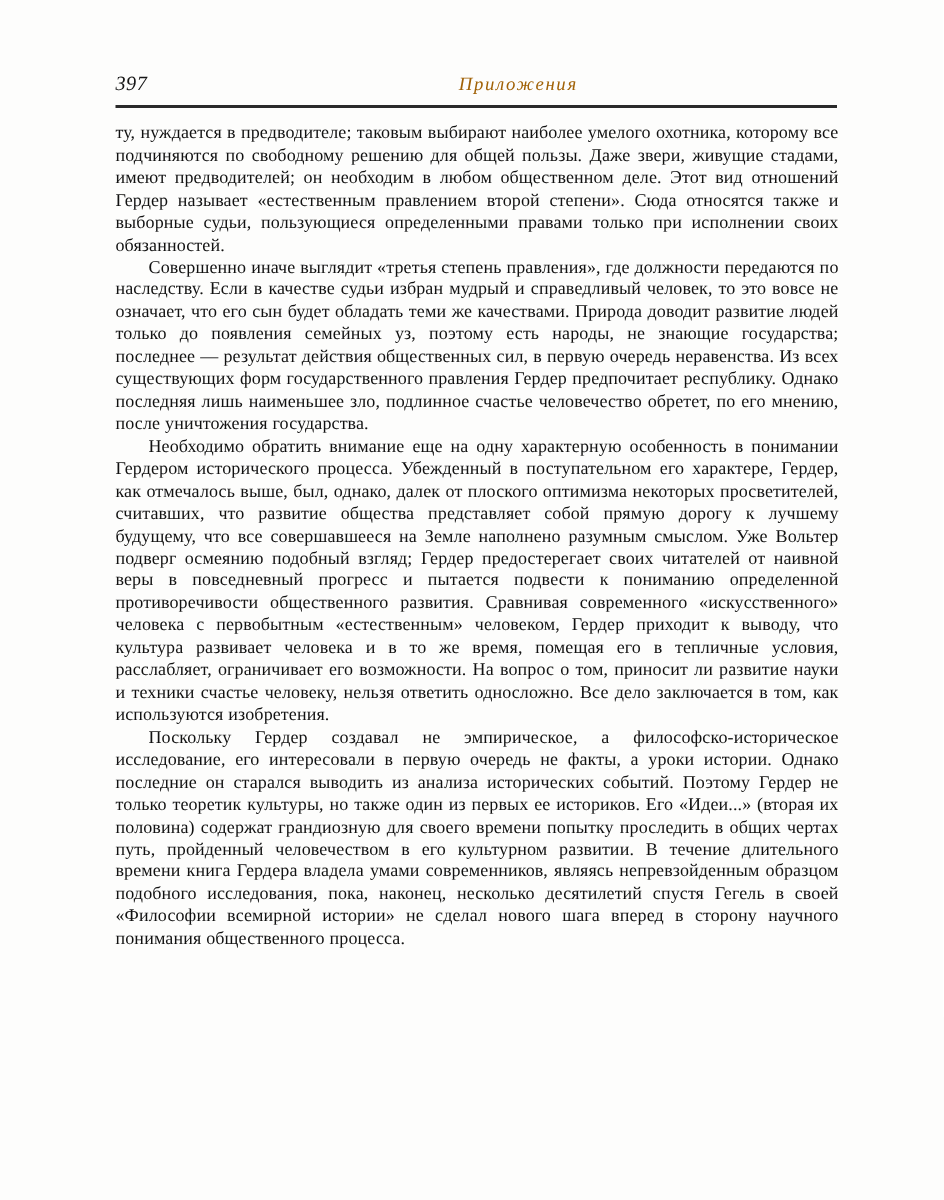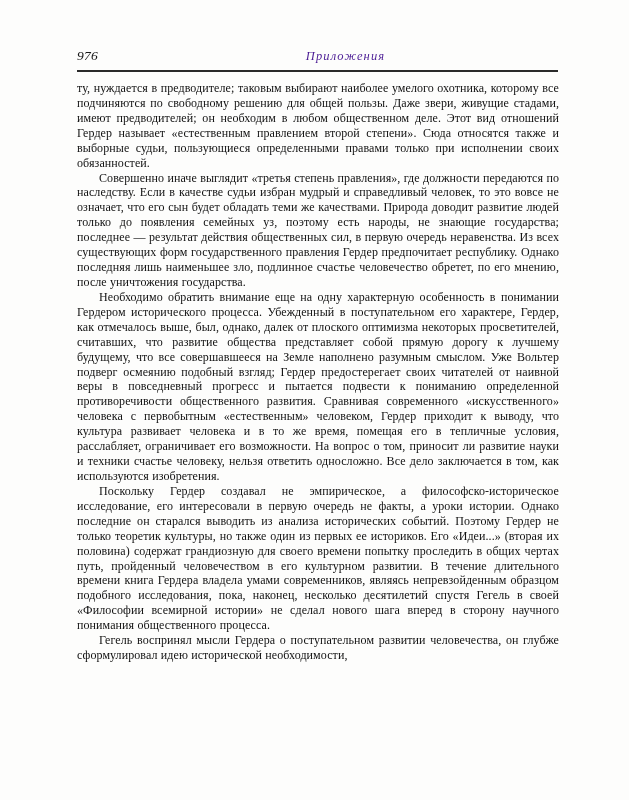--- a/index.html
+++ b/index.html
@@ -38,21 +38,21 @@
   }
   .head-title {
     position: absolute;
     left: 0;
     right: 0;
     top: 1px;
     text-align: center;
     font-style: italic;
     font-size: 12.5px;
     letter-spacing: 1.1px;
-    color: #4c1d95;
+    color: #a16207;
     transform: translateX(28px);
   }
   .head-rule {
     position: absolute;
     left: 77px;
     top: 70px;
     width: 481px;
     height: 1.6px;
     background: #2a2a2a;
   }
@@ -82,27 +82,26 @@
   p.para:last-child {
     text-align: justify;
   }
 </style>
 </head>
 <body>
 
 <div class="page">
 
   <div class="running-head">
-    <span class="folio">976</span>
+    <span class="folio">397</span>
     <span class="head-title">Приложения</span>
   </div>
 
   <div class="head-rule"></div>
 
   <div class="textblock">
     <p class="para first">ту, нуждается в предводителе; таковым выбирают наиболее умелого охотника, которому все подчиняются по свободному решению для общей пользы. Даже звери, живущие стадами, имеют предводителей; он необходим в любом общественном деле. Этот вид отношений Гердер называет «естественным правлением второй степени». Сюда относятся также и выборные судьи, пользующиеся определенными правами только при исполнении своих обязанностей.</p>
     <p class="para">Совершенно иначе выглядит «третья степень правления», где должности передаются по наследству. Если в качестве судьи избран мудрый и справедливый человек, то это вовсе не означает, что его сын будет обладать теми же качествами. Природа доводит развитие людей только до появления семейных уз, поэтому есть народы, не знающие государства; последнее — результат действия общественных сил, в первую очередь неравенства. Из всех существующих форм государственного правления Гердер предпочитает республику. Однако последняя лишь наименьшее зло, подлинное счастье человечество обретет, по его мнению, после уничтожения государства.</p>
     <p class="para">Необходимо обратить внимание еще на одну характерную особенность в понимании Гердером исторического процесса. Убежденный в поступательном его характере, Гердер, как отмечалось выше, был, однако, далек от плоского оптимизма некоторых просветителей, считавших, что развитие общества представляет собой прямую дорогу к лучшему будущему, что все совершавшееся на Земле наполнено разумным смыслом. Уже Вольтер подверг осмеянию подобный взгляд; Гердер предостерегает своих читателей от наивной веры в повседневный прогресс и пытается подвести к пониманию определенной противоречивости общественного развития. Сравнивая современного «искусственного» человека с первобытным «естественным» человеком, Гердер приходит к выводу, что культура развивает человека и в то же время, помещая его в тепличные условия, расслабляет, ограничивает его возможности. На вопрос о том, приносит ли развитие науки и техники счастье человеку, нельзя ответить односложно. Все дело заключается в том, как используются изобретения.</p>
     <p class="para">Поскольку Гердер создавал не эмпирическое, а философско-историческое исследование, его интересовали в первую очередь не факты, а уроки истории. Однако последние он старался выводить из анализа исторических событий. Поэтому Гердер не только теоретик культуры, но также один из первых ее историков. Его «Идеи...» (вторая их половина) содержат грандиозную для своего времени попытку проследить в общих чертах путь, пройденный человечеством в его культурном развитии. В течение длительного времени книга Гердера владела умами современников, являясь непревзойденным образцом подобного исследования, пока, наконец, несколько десятилетий спустя Гегель в своей «Философии всемирной истории» не сделал нового шага вперед в сторону научного понимания общественного процесса.</p>
-    <p class="para">Гегель воспринял мысли Гердера о поступательном развитии человечества, он глубже сформулировал идею исторической необходимости,</p>
   </div>
 
 </div>
 
 </body></html>

